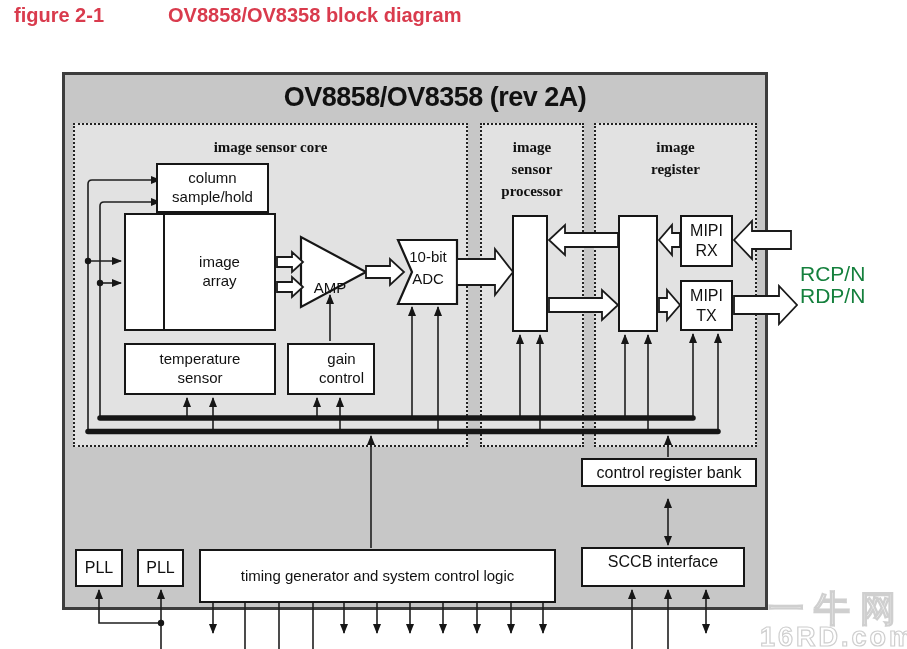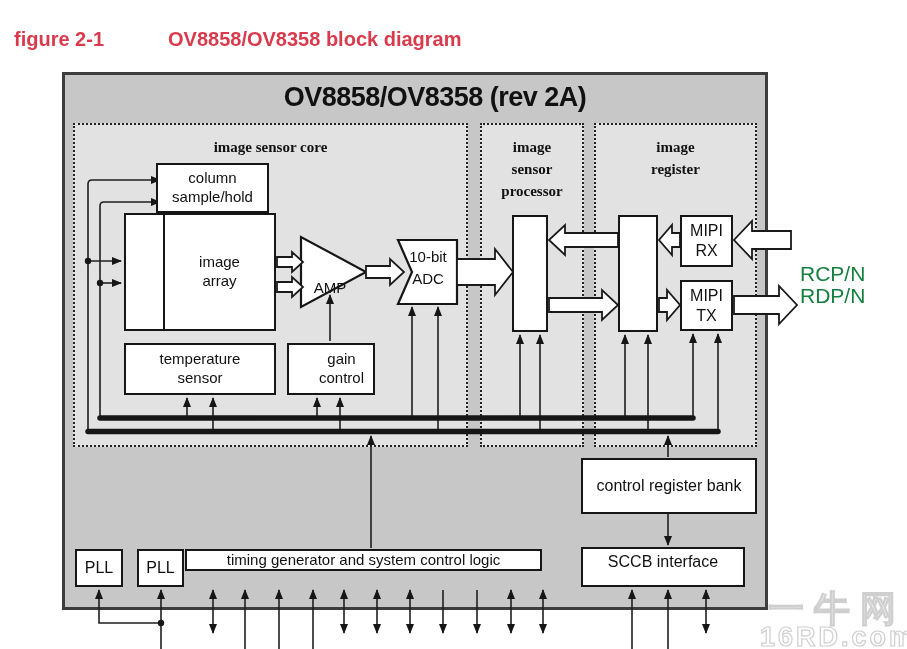--- a/index.html
+++ b/index.html
@@ -2,21 +2,21 @@
 <html><head>
 <meta charset="utf-8">
 <style>
   html,body{margin:0;padding:0;background:#fff;}
   #stage{
     position:relative;width:907px;height:649px;overflow:hidden;
     font-family:"Liberation Sans","DejaVu Sans",sans-serif;color:#141414;background:#fff;
   }
   .abs{position:absolute;box-sizing:border-box;}
   
-  .figcap{position:absolute;top:28px;font-size:20px;font-weight:bold;color:#d93b4d;white-space:nowrap;}
+  .figcap{position:absolute;top:4px;font-size:20px;font-weight:bold;color:#d93b4d;white-space:nowrap;}
   
   #chipbox{left:62px;top:72px;width:706px;height:538px;background:#c7c7c7;border:3px solid #3d3d3d;}
   .chip-title{left:62px;top:82px;width:706px;text-align:center;font-size:27px;font-weight:bold;letter-spacing:-0.5px;color:#111;padding-left:40px;}
   .dotted{border:2px dotted #222;background:#e2e2e2;}
   .sect-head{font-weight:bold;font-size:15px;text-align:center;line-height:22px;color:#111;font-family:Liberation Serif, serif;}
   
   .box{
     position:absolute;box-sizing:border-box;background:#fff;border:2px solid #161616;
     display:flex;flex-direction:column;align-items:center;justify-content:center;
     text-align:center;font-size:15px;line-height:1.25;color:#111;
@@ -174,26 +174,26 @@
 
   <div class="box" style="left:680px;top:215px;width:53px;height:52px;font-size:16px;">
     <span class="lab">MIPI</span>
     <span class="lab">RX</span>
   </div>
   <div class="box" style="left:680px;top:280px;width:53px;height:51px;font-size:16px;">
     <span class="lab">MIPI</span>
     <span class="lab">TX</span>
   </div>
 
-  <div class="box" style="left:581px;top:458px;width:176px;height:56px;font-size:16px;">control register bank</div>
+  <div class="box" style="left:581px;top:458px;width:176px;height:29px;font-size:16px;">control register bank</div>
   <div class="box" style="left:581px;top:547px;width:164px;height:40px;font-size:16px;justify-content:flex-start;padding-top:3px;">SCCB interface</div>
 
   <div class="box" style="left:75px;top:549px;width:48px;height:38px;font-size:16px;">PLL</div>
   <div class="box" style="left:137px;top:549px;width:47px;height:38px;font-size:16px;">PLL</div>
-  <div class="box" style="left:185px;top:549px;width:357px;height:22px;">timing generator and system control logic</div>
+  <div class="box" style="left:199px;top:549px;width:357px;height:54px;">timing generator and system control logic</div>
 
   <div class="pinlab" style="left:800px;top:215px;">
     <span class="lab">RCP/N</span>
     <span class="lab">RDP/N</span>
   </div>
 
   <div class="wm wm1">一牛网</div>
   <div class="wm wm2">16RD.com</div>
 
 </div>

